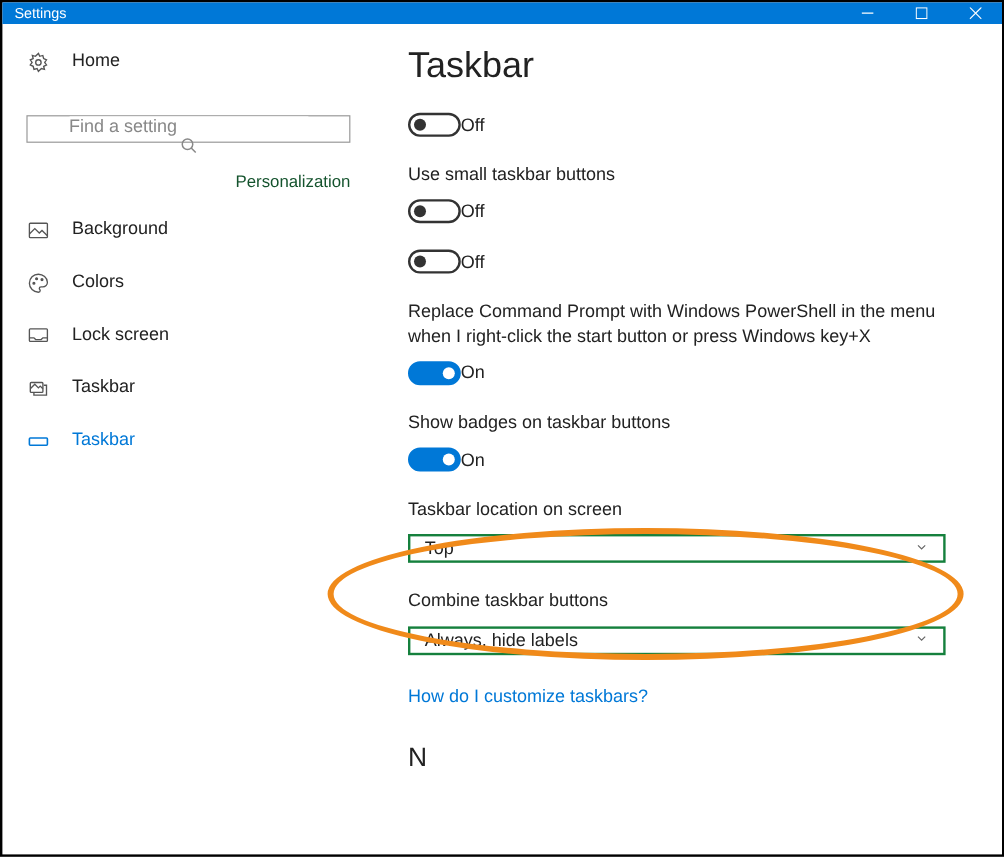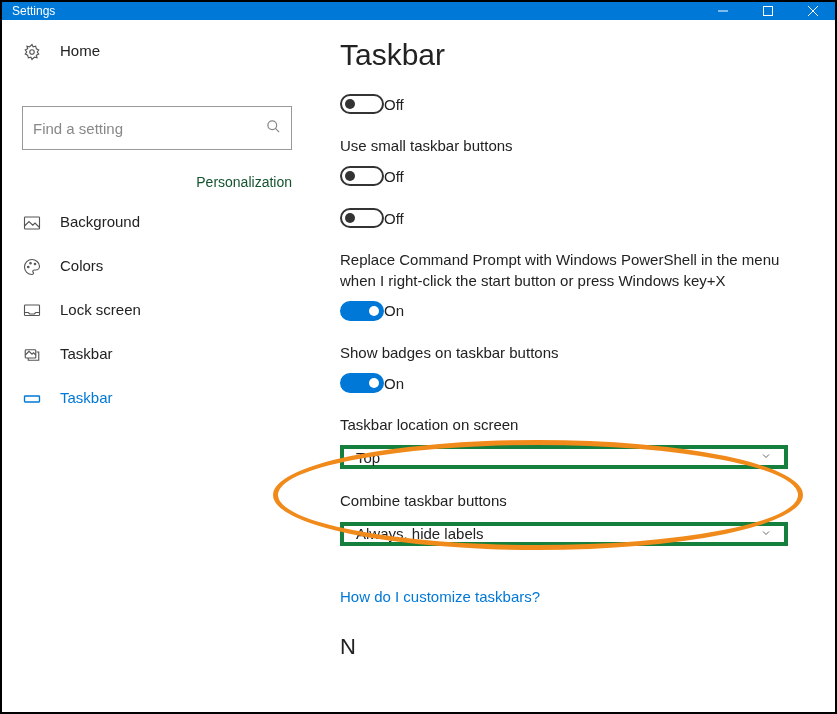--- a/index.html
+++ b/index.html
@@ -59,29 +59,30 @@
     .nav-icon {
       width: 20px;
       height: 20px;
       display: flex;
       align-items: center;
       justify-content: center;
       color: #555;
     }
     .nav-item.active .nav-icon { color: #0078d7; }
     .search-box {
-      margin-top: 20px;
+      margin-top: 10px;
       margin-bottom: 24px;
-      height: 44px;
+      height: 23px;
       border: 1px solid #999;
       display: flex;
       align-items: center;
       padding: 0 10px;
       color: #777;
       font-size: 15px;
+      flex-direction: column;
     }
     .search-input {
       flex: 1;
       border: none;
       outline: none;
       font-size: 15px;
       color: #333;
       font-family: inherit;
     }
     .search-input::placeholder { color: #888; font-style: normal; }
@@ -142,39 +143,39 @@
       position: absolute;
       right: 3px; top: 3px;
     }
     .toggle-state {
       font-size: 15px;
       color: #222;
     }
     .dropdown {
       width: 448px;
       height: 24px;
-      border: 4px solid #15803d;
+      border: 2px solid #15803d;
       display: flex;
       align-items: center;
       padding: 0 12px;
       font-size: 15px;
       color: #222;
       cursor: pointer;
       position: relative;
     }
     .dropdown-value { flex: 1; }
     .dropdown-chevron {
       font-size: 11px;
       color: #555;
     }
     .link {
       color: #0078d7;
       font-size: 15px;
       cursor: pointer;
-      margin-top: 20px;
+      margin-top: 4px;
       display: inline-block;
     }
     .cutoff {
       font-size: 22px;
       font-weight: 300;
       color: #222;
       margin-top: 28px;
     }
     .annotation-ellipse {
       position: absolute;

